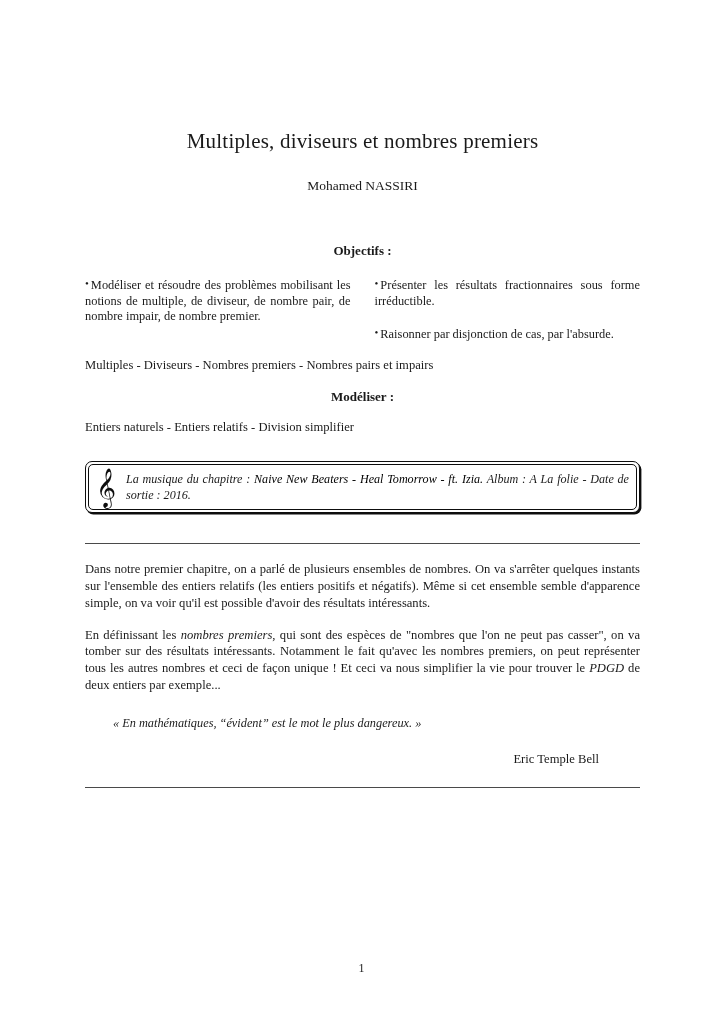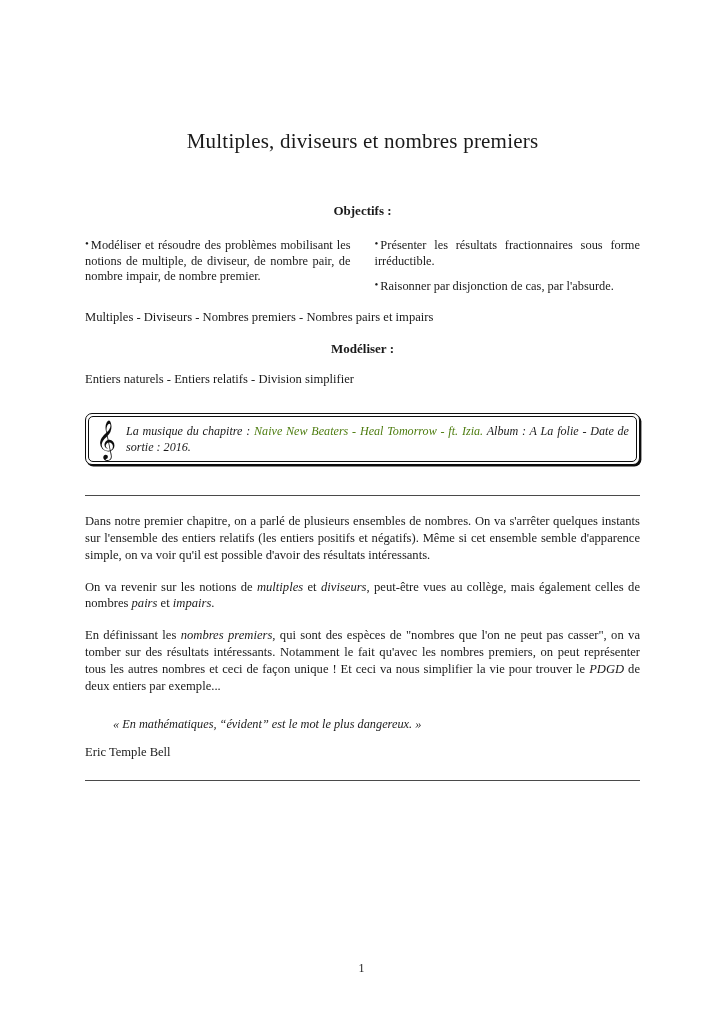--- a/index.html
+++ b/index.html
@@ -70,21 +70,21 @@
   .obj-col {
     width: 268px;
     font-size: 12.4px;
     line-height: 1.28;
     text-align: justify;
   }
   .obj-col .bullet-item {
     margin: 0;
     text-indent: 0;
   }
-  .obj-col .bullet-item + .bullet-item { margin-top: 8px; }
+  .obj-col .bullet-item + .bullet-item { margin-top: 16px; }
   .bullet-dot {
     font-size: 11px;
     vertical-align: 1.5px;
     padding-right: 2px;
   }
 
   #mots-head { padding-top: 27px; }
   #mots-line { padding-top: 15px; }
   #prereq-head { padding-top: 16px; }
   #prereq-line { padding-top: 15px; }
@@ -127,21 +127,21 @@
   }
   .music-text {
     font-style: italic;
     font-size: 12.1px;
     line-height: 1.33;
     text-align: justify;
     position: relative;
     z-index: 2;
   }
   .music-link {
-    color: #4d7c0f;
+    color: #000000;
     text-decoration: none;
     font-style: italic;
   }
 
   
   .hr {
     border: 0;
     border-top: 1.1px solid #4a4a4a;
     margin: 0;
     width: 555px;
@@ -163,22 +163,22 @@
   
   .quote-line {
     font-size: 12.3px;
     font-style: italic;
     margin: 0;
     padding-top: 22px;
     padding-left: 28px;
   }
   .quote-author {
     font-size: 12.6px;
-    text-align: left;
-    margin: 0;
+    text-align: right;
+    margin: 8px;
     padding-top: 13px;
     padding-right: 33px;
   }
 
   
   .page-number {
     position: absolute;
     left: 0;
     top: 961px;
     width: 723px;
@@ -186,20 +186,21 @@
     font-size: 12px;
   }
 </style>
 </head>
 <body>
 
 <div class="page">
   <div class="content">
 
     <h1 class="doc-title">Multiples, diviseurs et nombres premiers</h1>
+    <p class="doc-author">Mohamed NASSIRI</p>
 
     <p class="sec-head" id="objectifs-head">Objectifs :</p>
 
     <div class="obj-cols">
       <div class="obj-col">
         <p class="bullet-item"><span class="bullet-dot">•</span><span>Modéliser et résoudre des problèmes mobilisant les notions de multiple, de diviseur, de nombre pair, de nombre impair, de nombre premier.</span></p>
       </div>
       <div class="obj-col">
         <p class="bullet-item"><span class="bullet-dot">•</span><span>Présenter les résultats fractionnaires sous forme irréductible.</span></p>
         <p class="bullet-item"><span class="bullet-dot">•</span><span>Raisonner par disjonction de cas, par l'absurde.</span></p>
@@ -215,21 +216,20 @@
       <div class="music-box">
         <span class="clef-icon">𝄞</span>
         <div class="music-text"><span>La musique du chapitre : </span><a class="music-link" href="#">Naive New Beaters - Heal Tomorrow - ft. Izia.</a><span> Album : A La folie - Date de sortie : 2016.</span></div>
       </div>
     </div>
 
     <hr class="hr" id="rule-top">
 
     <p class="body-par" id="par-1">Dans notre premier chapitre, on a parlé de plusieurs ensembles de nombres. On va s'arrêter quelques instants sur l'ensemble des entiers relatifs (les entiers positifs et négatifs). Même si cet ensemble semble d'apparence simple, on va voir qu'il est possible d'avoir des résultats intéressants.</p>
 
-    <p class="body-par"><span>On va revenir sur les notions de </span><span class="em">multiples</span><span> et </span><span class="em">diviseurs</span><span>, peut-être vues au collège, mais également celles de nombres </span><span class="em">pairs</span><span> et </span><span class="em">impairs</span><span>.</span></p>
 
     <p class="body-par"><span>En définissant les </span><span class="em">nombres premiers</span><span>, qui sont des espèces de "nombres que l'on ne peut pas casser", on va tomber sur des résultats intéressants. Notamment le fait qu'avec les nombres premiers, on peut représenter tous les autres nombres et ceci de façon unique ! Et ceci va nous simplifier la vie pour trouver le </span><span class="em">PDGD</span><span> de deux entiers par exemple...</span></p>
 
     <p class="quote-line">« En mathématiques, “évident” est le mot le plus dangereux. »</p>
     <p class="quote-author">Eric Temple Bell</p>
 
     <hr class="hr" id="rule-bottom">
   </div>
 
   <div class="page-number">1</div>

